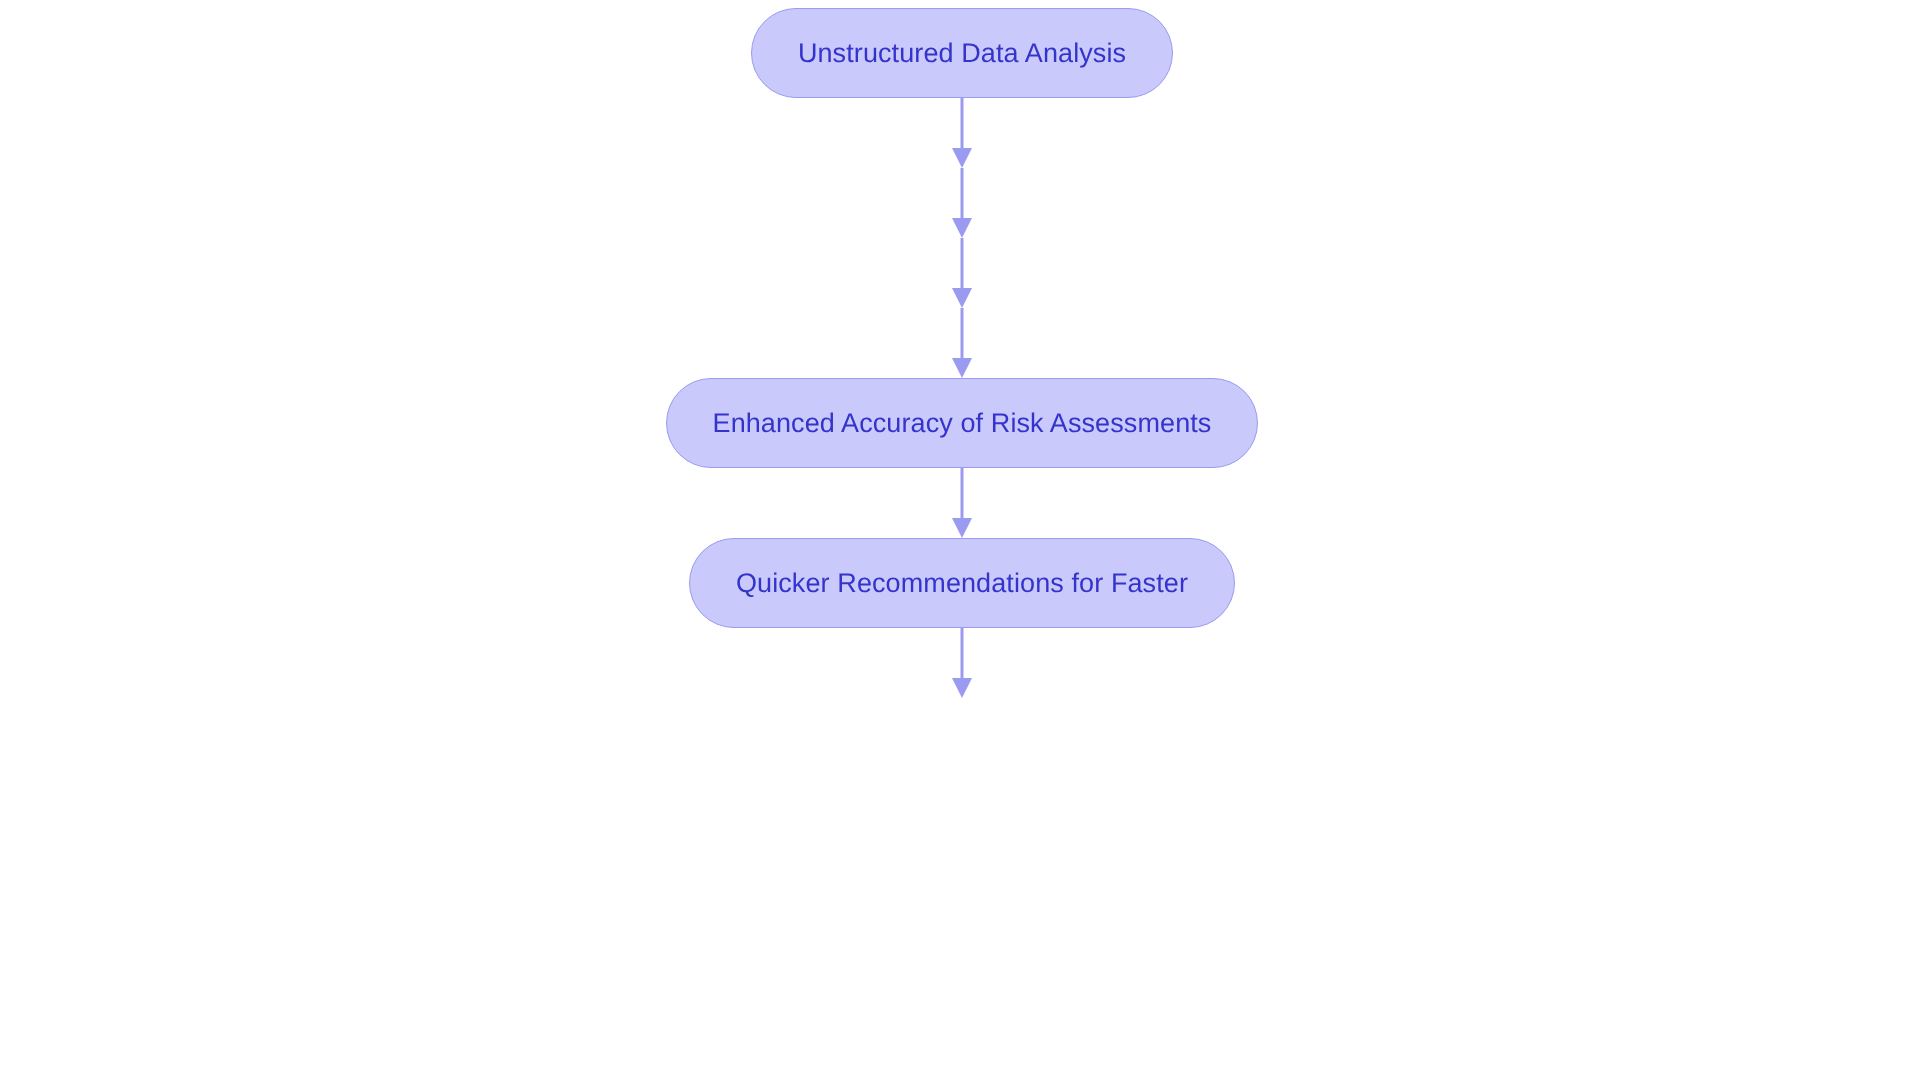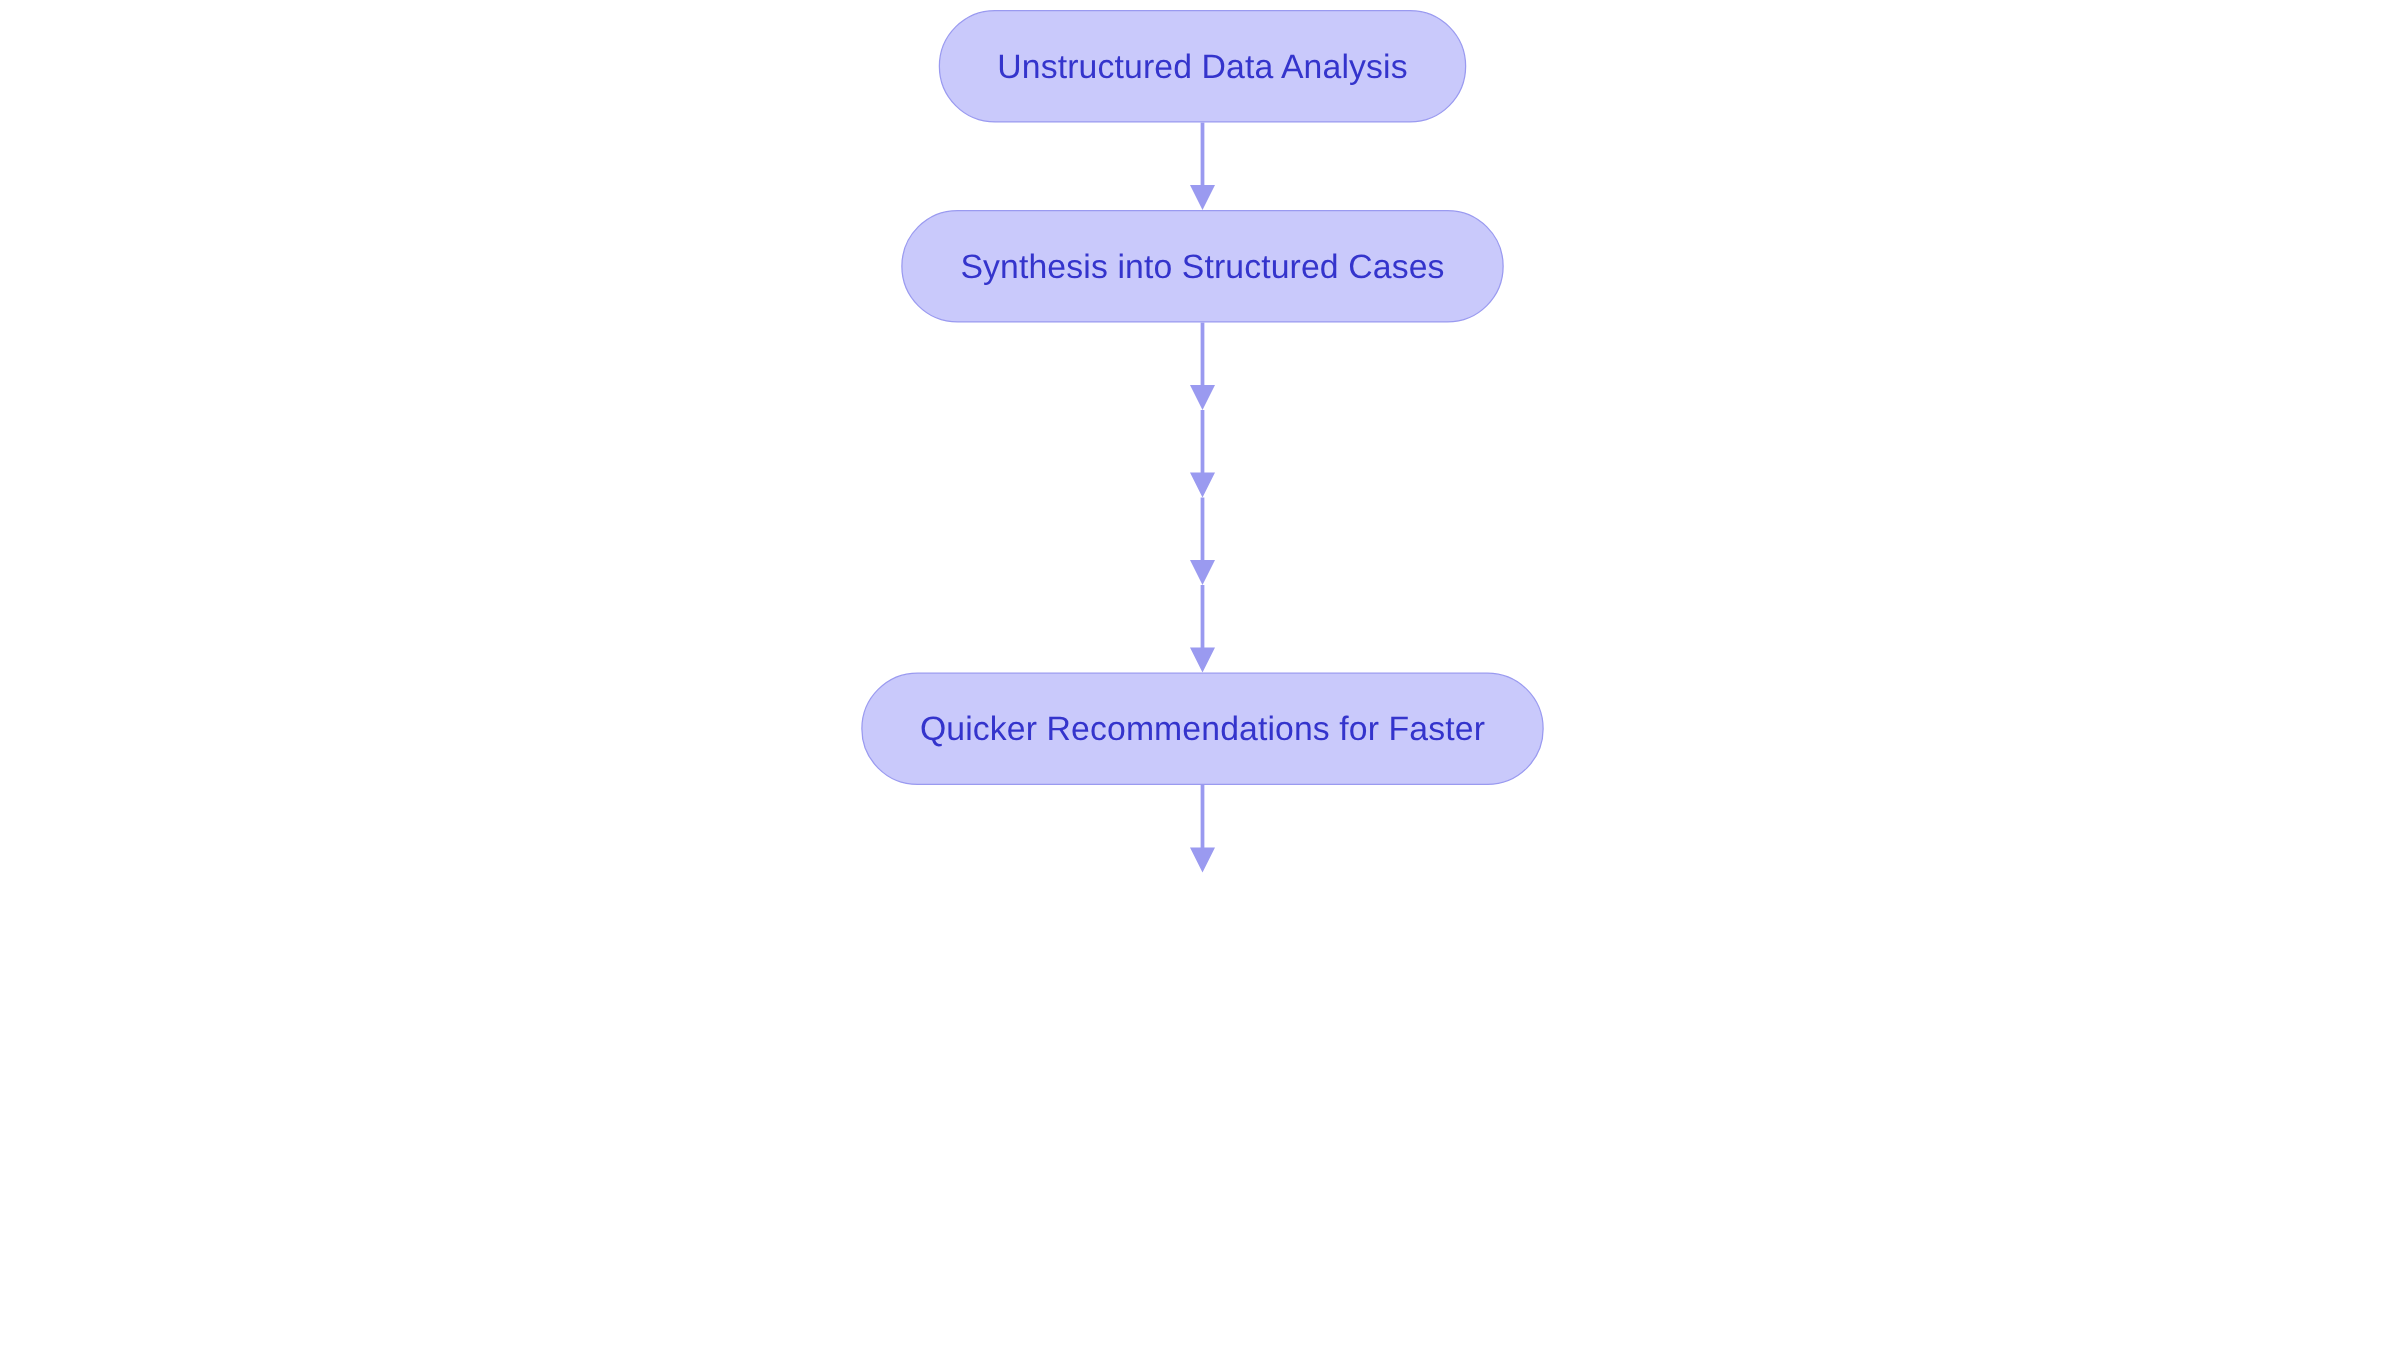--- a/index.html
+++ b/index.html
@@ -76,41 +76,41 @@
 
     <div class="flow-node">
       <span>Unstructured Data Analysis</span>
     </div>
 
     <svg class="flow-connector" viewBox="0 0 30 70">
       <line class="conn-line" x1="15" y1="0" x2="15" y2="55"></line>
       <polygon class="conn-head" points="15,70 5,50 25,50"></polygon>
     </svg>
 
-    <div class="flow-node">
-      <span>Synthesis into Structured Cases</span>
-    </div>
 
     <svg class="flow-connector" viewBox="0 0 30 70">
       <line class="conn-line" x1="15" y1="0" x2="15" y2="55"></line>
       <polygon class="conn-head" points="15,70 5,50 25,50"></polygon>
     </svg>
 
 
     <svg class="flow-connector" viewBox="0 0 30 70">
       <line class="conn-line" x1="15" y1="0" x2="15" y2="55"></line>
       <polygon class="conn-head" points="15,70 5,50 25,50"></polygon>
     </svg>
 
 
     <svg class="flow-connector" viewBox="0 0 30 70">
       <line class="conn-line" x1="15" y1="0" x2="15" y2="55"></line>
       <polygon class="conn-head" points="15,70 5,50 25,50"></polygon>
     </svg>
 
+    <div class="flow-node">
+      <span>Enhanced Accuracy of Risk Assessments</span>
+    </div>
 
     <svg class="flow-connector" viewBox="0 0 30 70">
       <line class="conn-line" x1="15" y1="0" x2="15" y2="55"></line>
       <polygon class="conn-head" points="15,70 5,50 25,50"></polygon>
     </svg>
 
     <div class="flow-node">
       <span>Quicker Recommendations for Faster</span>
     </div>
 

